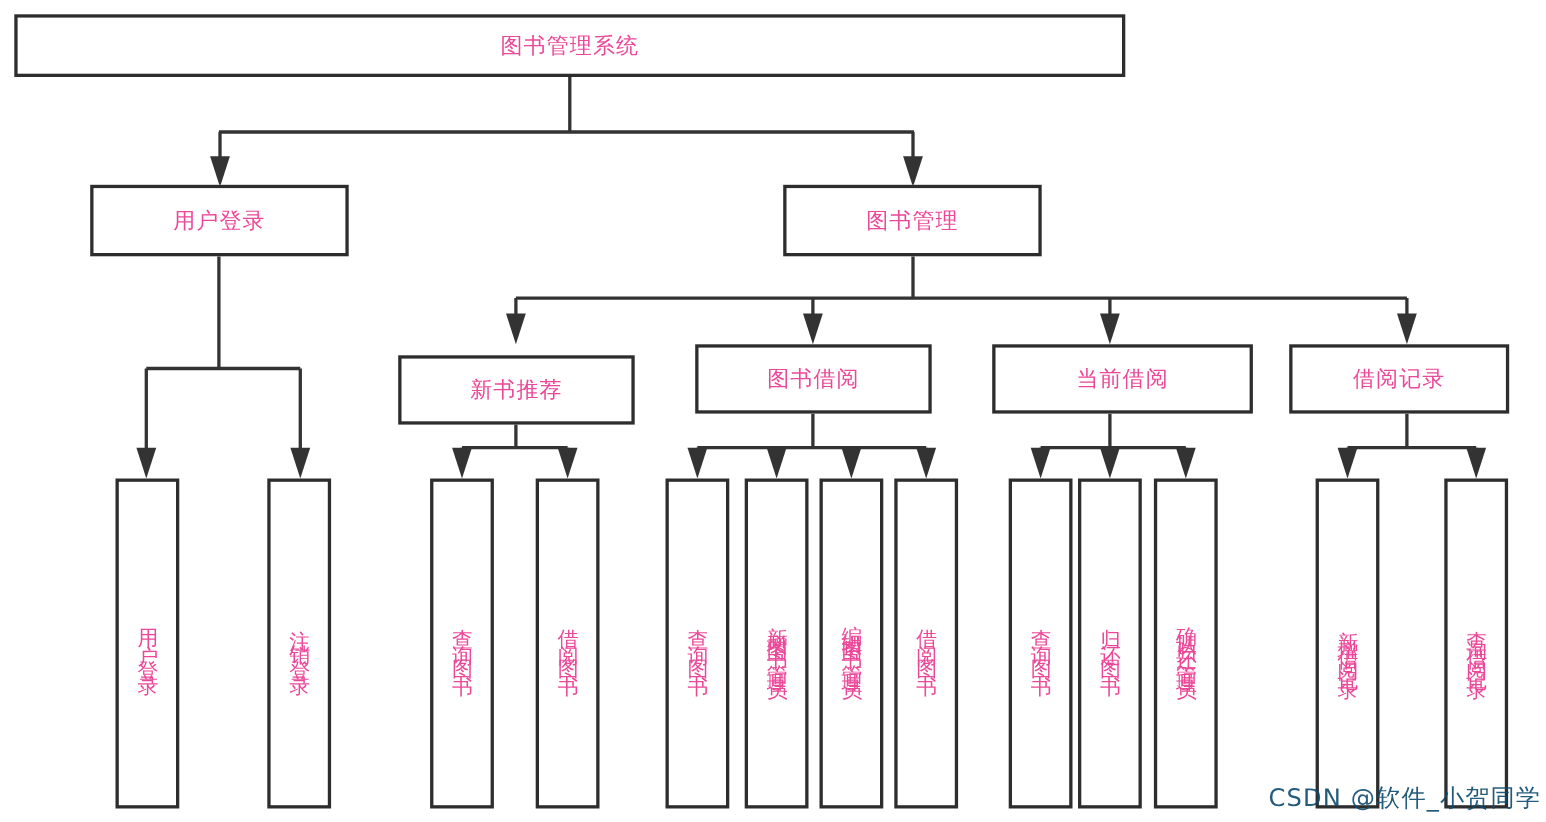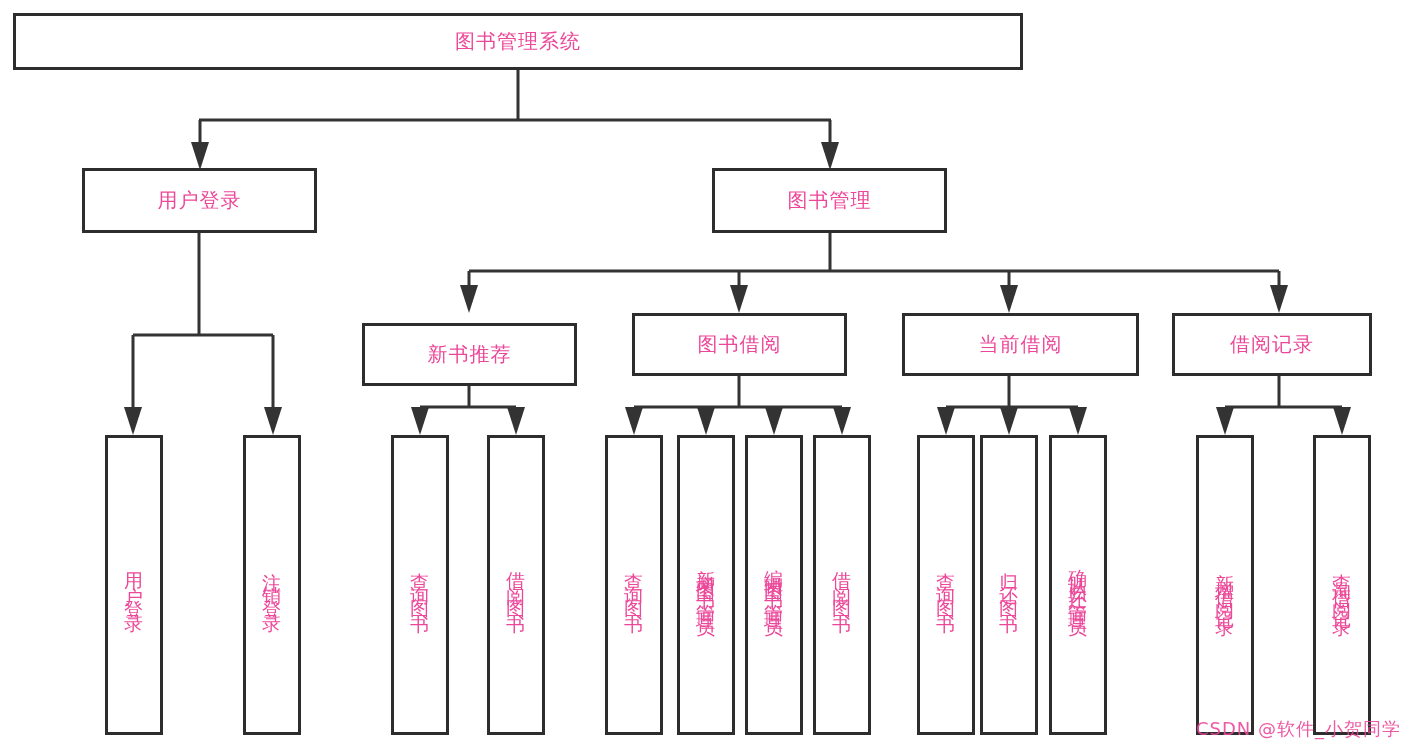--- a/index.html
+++ b/index.html
@@ -25,22 +25,22 @@
     writing-mode:vertical-rl;
     line-height:1;
     white-space:nowrap;
   }
   .ls-wide{letter-spacing:14px;}
   .ls-mid{letter-spacing:9px;}
   .ls-tight{letter-spacing:7px;}
   .watermark{
     position:absolute;
     right:4px;bottom:6px;
-    font-size:18px;
-    color:#ec4899;
+    font-size:22px;
+    color:#0c4a6e;
     letter-spacing:1px;
     opacity:.9;
     z-index:5;
   }
 </style>
 </head>
 <body>
 
 <div class="canvas">
 

